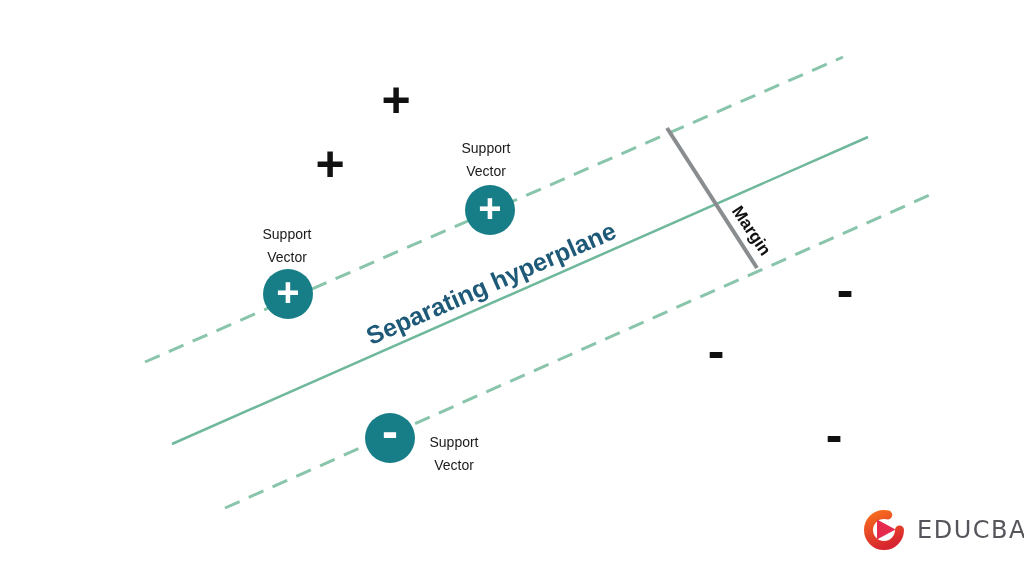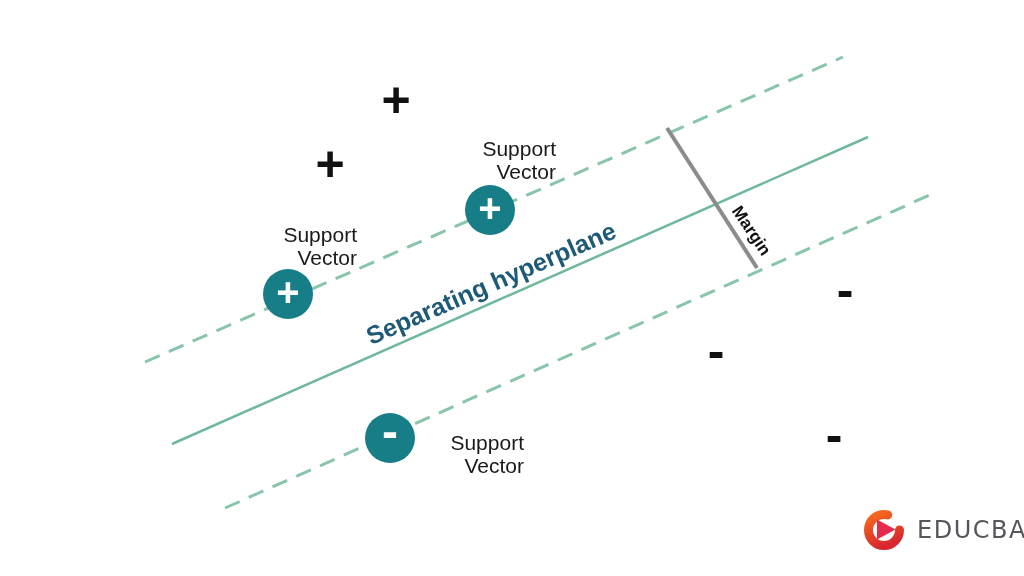--- a/index.html
+++ b/index.html
@@ -17,22 +17,22 @@
   }
   .sv-circle .glyph{transform:translateY(-2px);}
   .sv-circle.pos .glyph{font-size:40px;}
   .sv-circle.neg .glyph{font-size:48px;transform:translateY(-6px);}
   .c1{left:263px;top:269px;}
   .c2{left:465px;top:185px;}
   .c3{left:365px;top:413px;}
 
   
   .sv-label{
-    position:absolute;width:140px;text-align:right;color:#1a1a1a;
-    font-size:21px;line-height:23px;
+    position:absolute;width:140px;text-align:center;color:#1a1a1a;
+    font-size:14px;line-height:23px;
   }
   .l1{left:217px;top:223px;}
   .l2{left:416px;top:137px;}
   .l3{left:384px;top:431px;}
 
   
   .hyperplane-label{
     position:absolute;left:351px;top:266px;width:280px;height:34px;
     display:flex;align-items:center;justify-content:center;white-space:nowrap;
     color:#1e5a78;font-size:25px;font-weight:bold;

